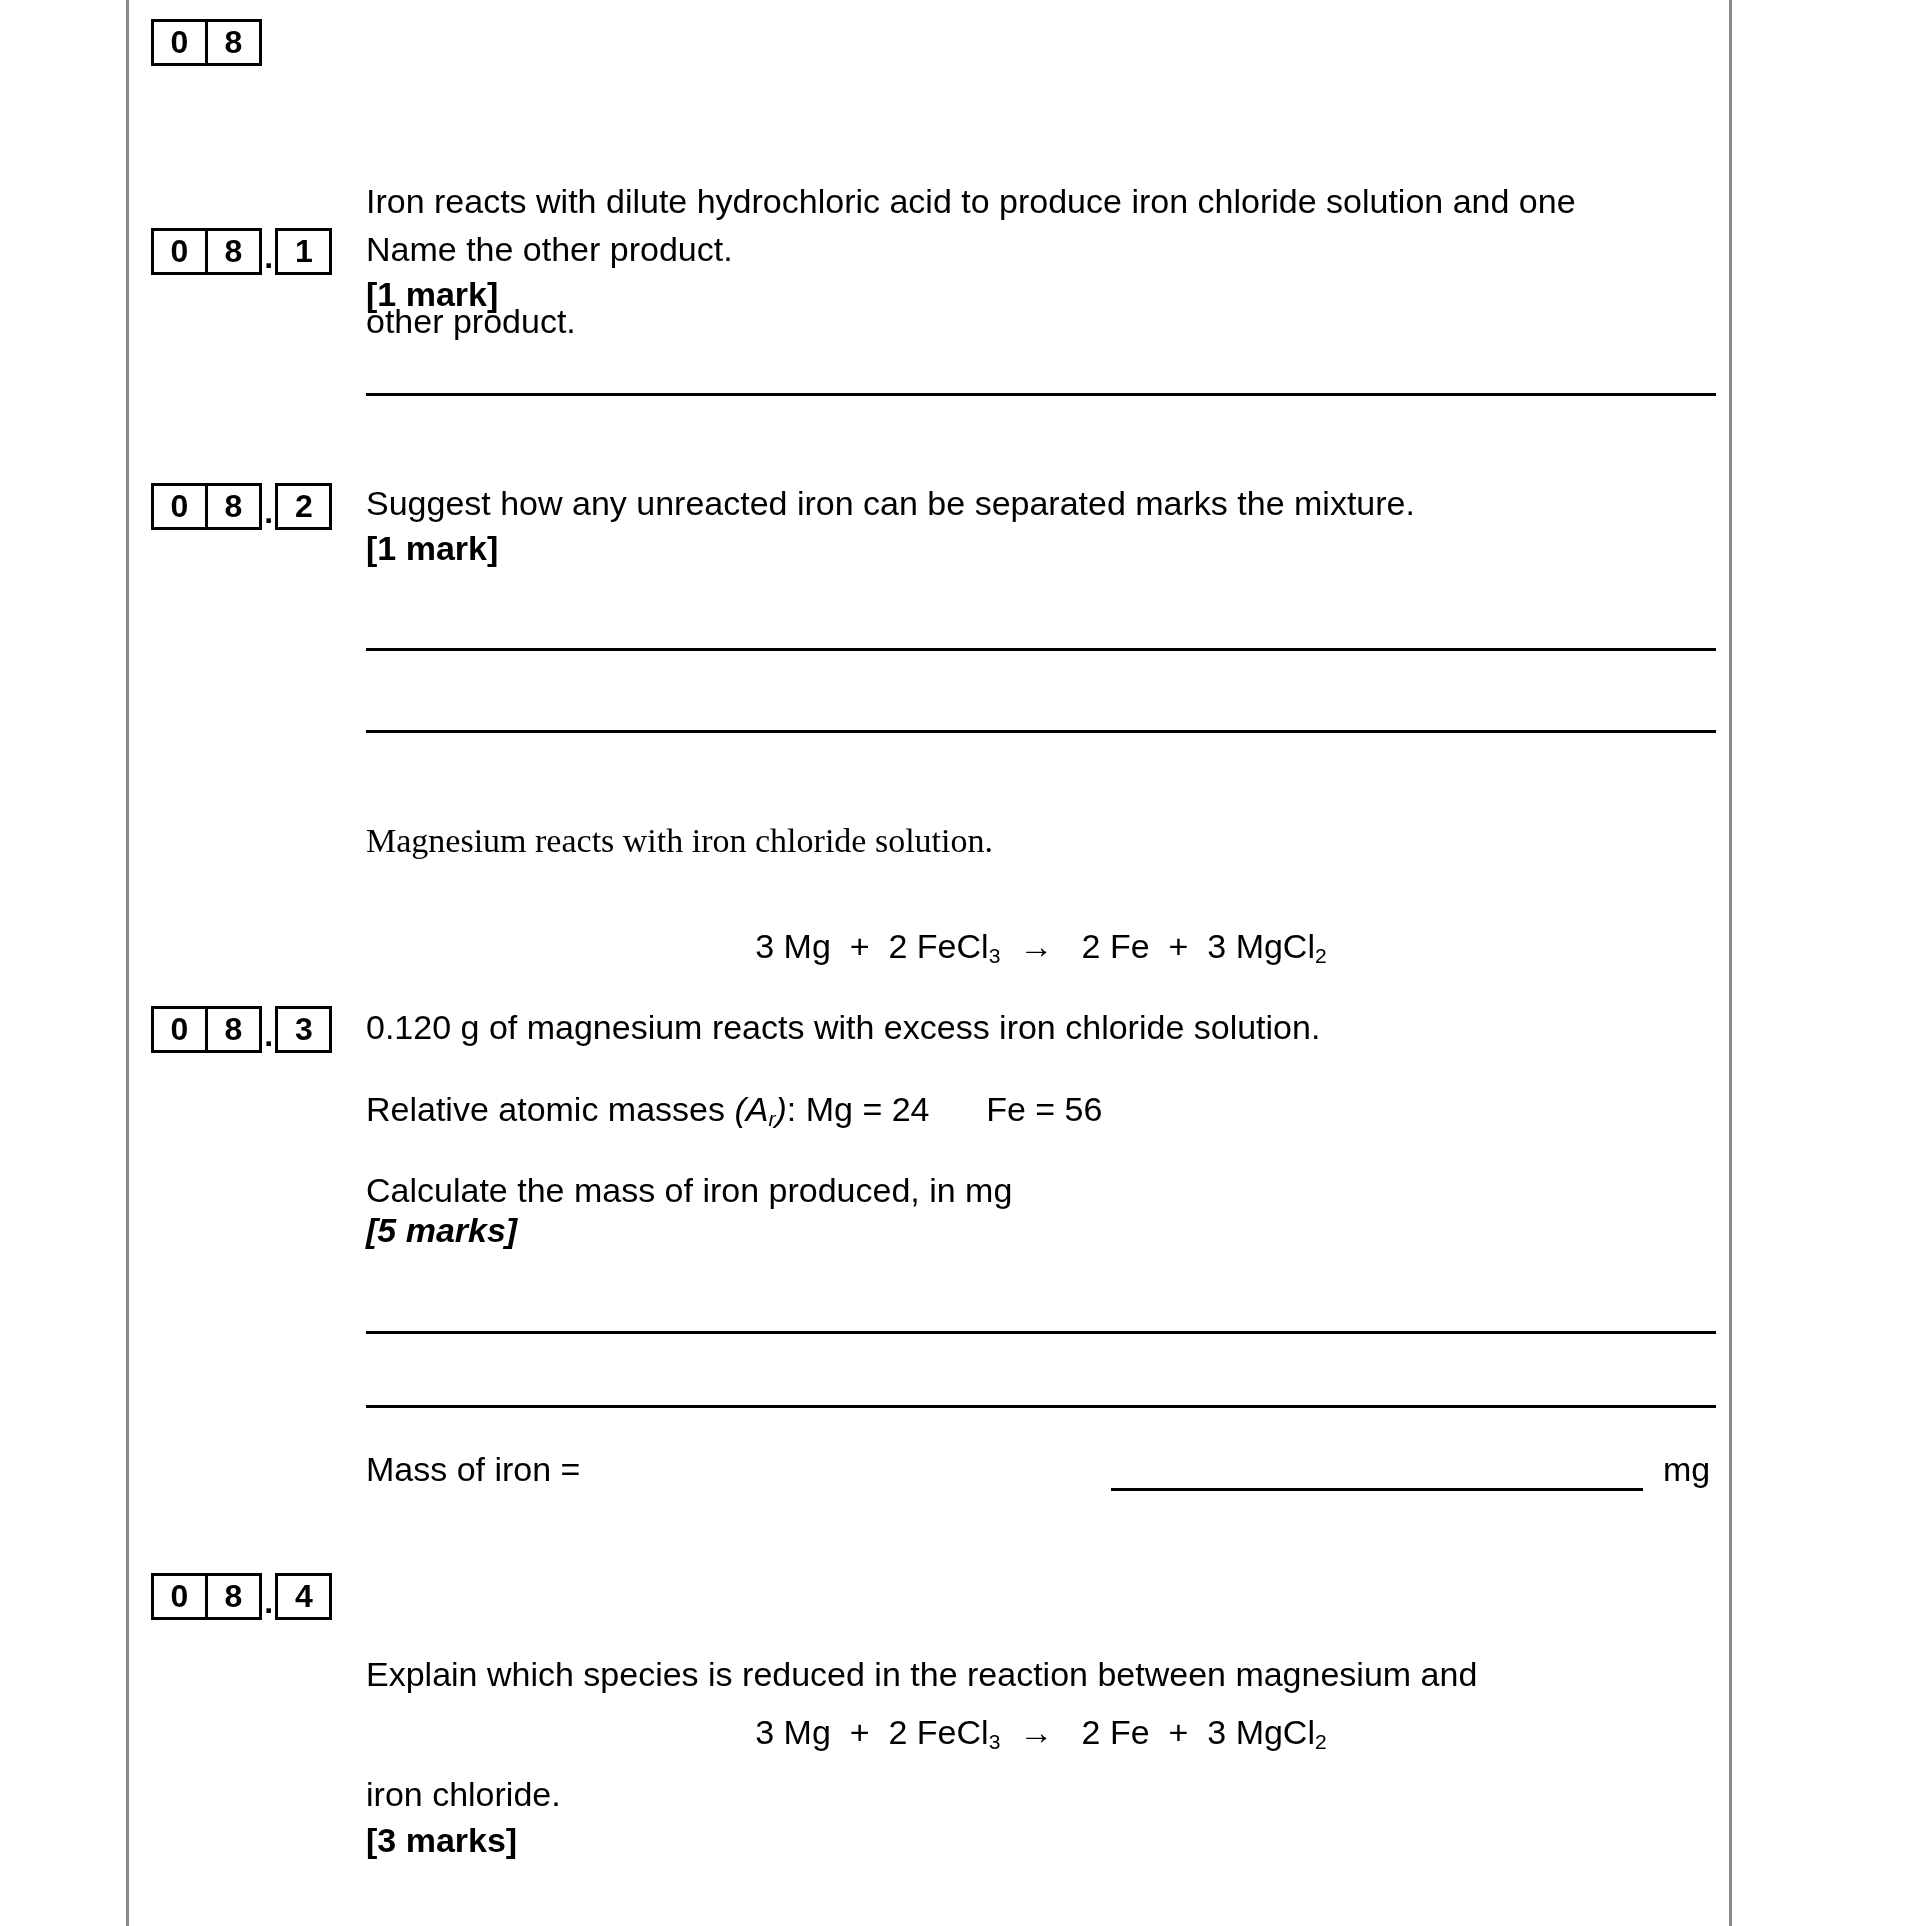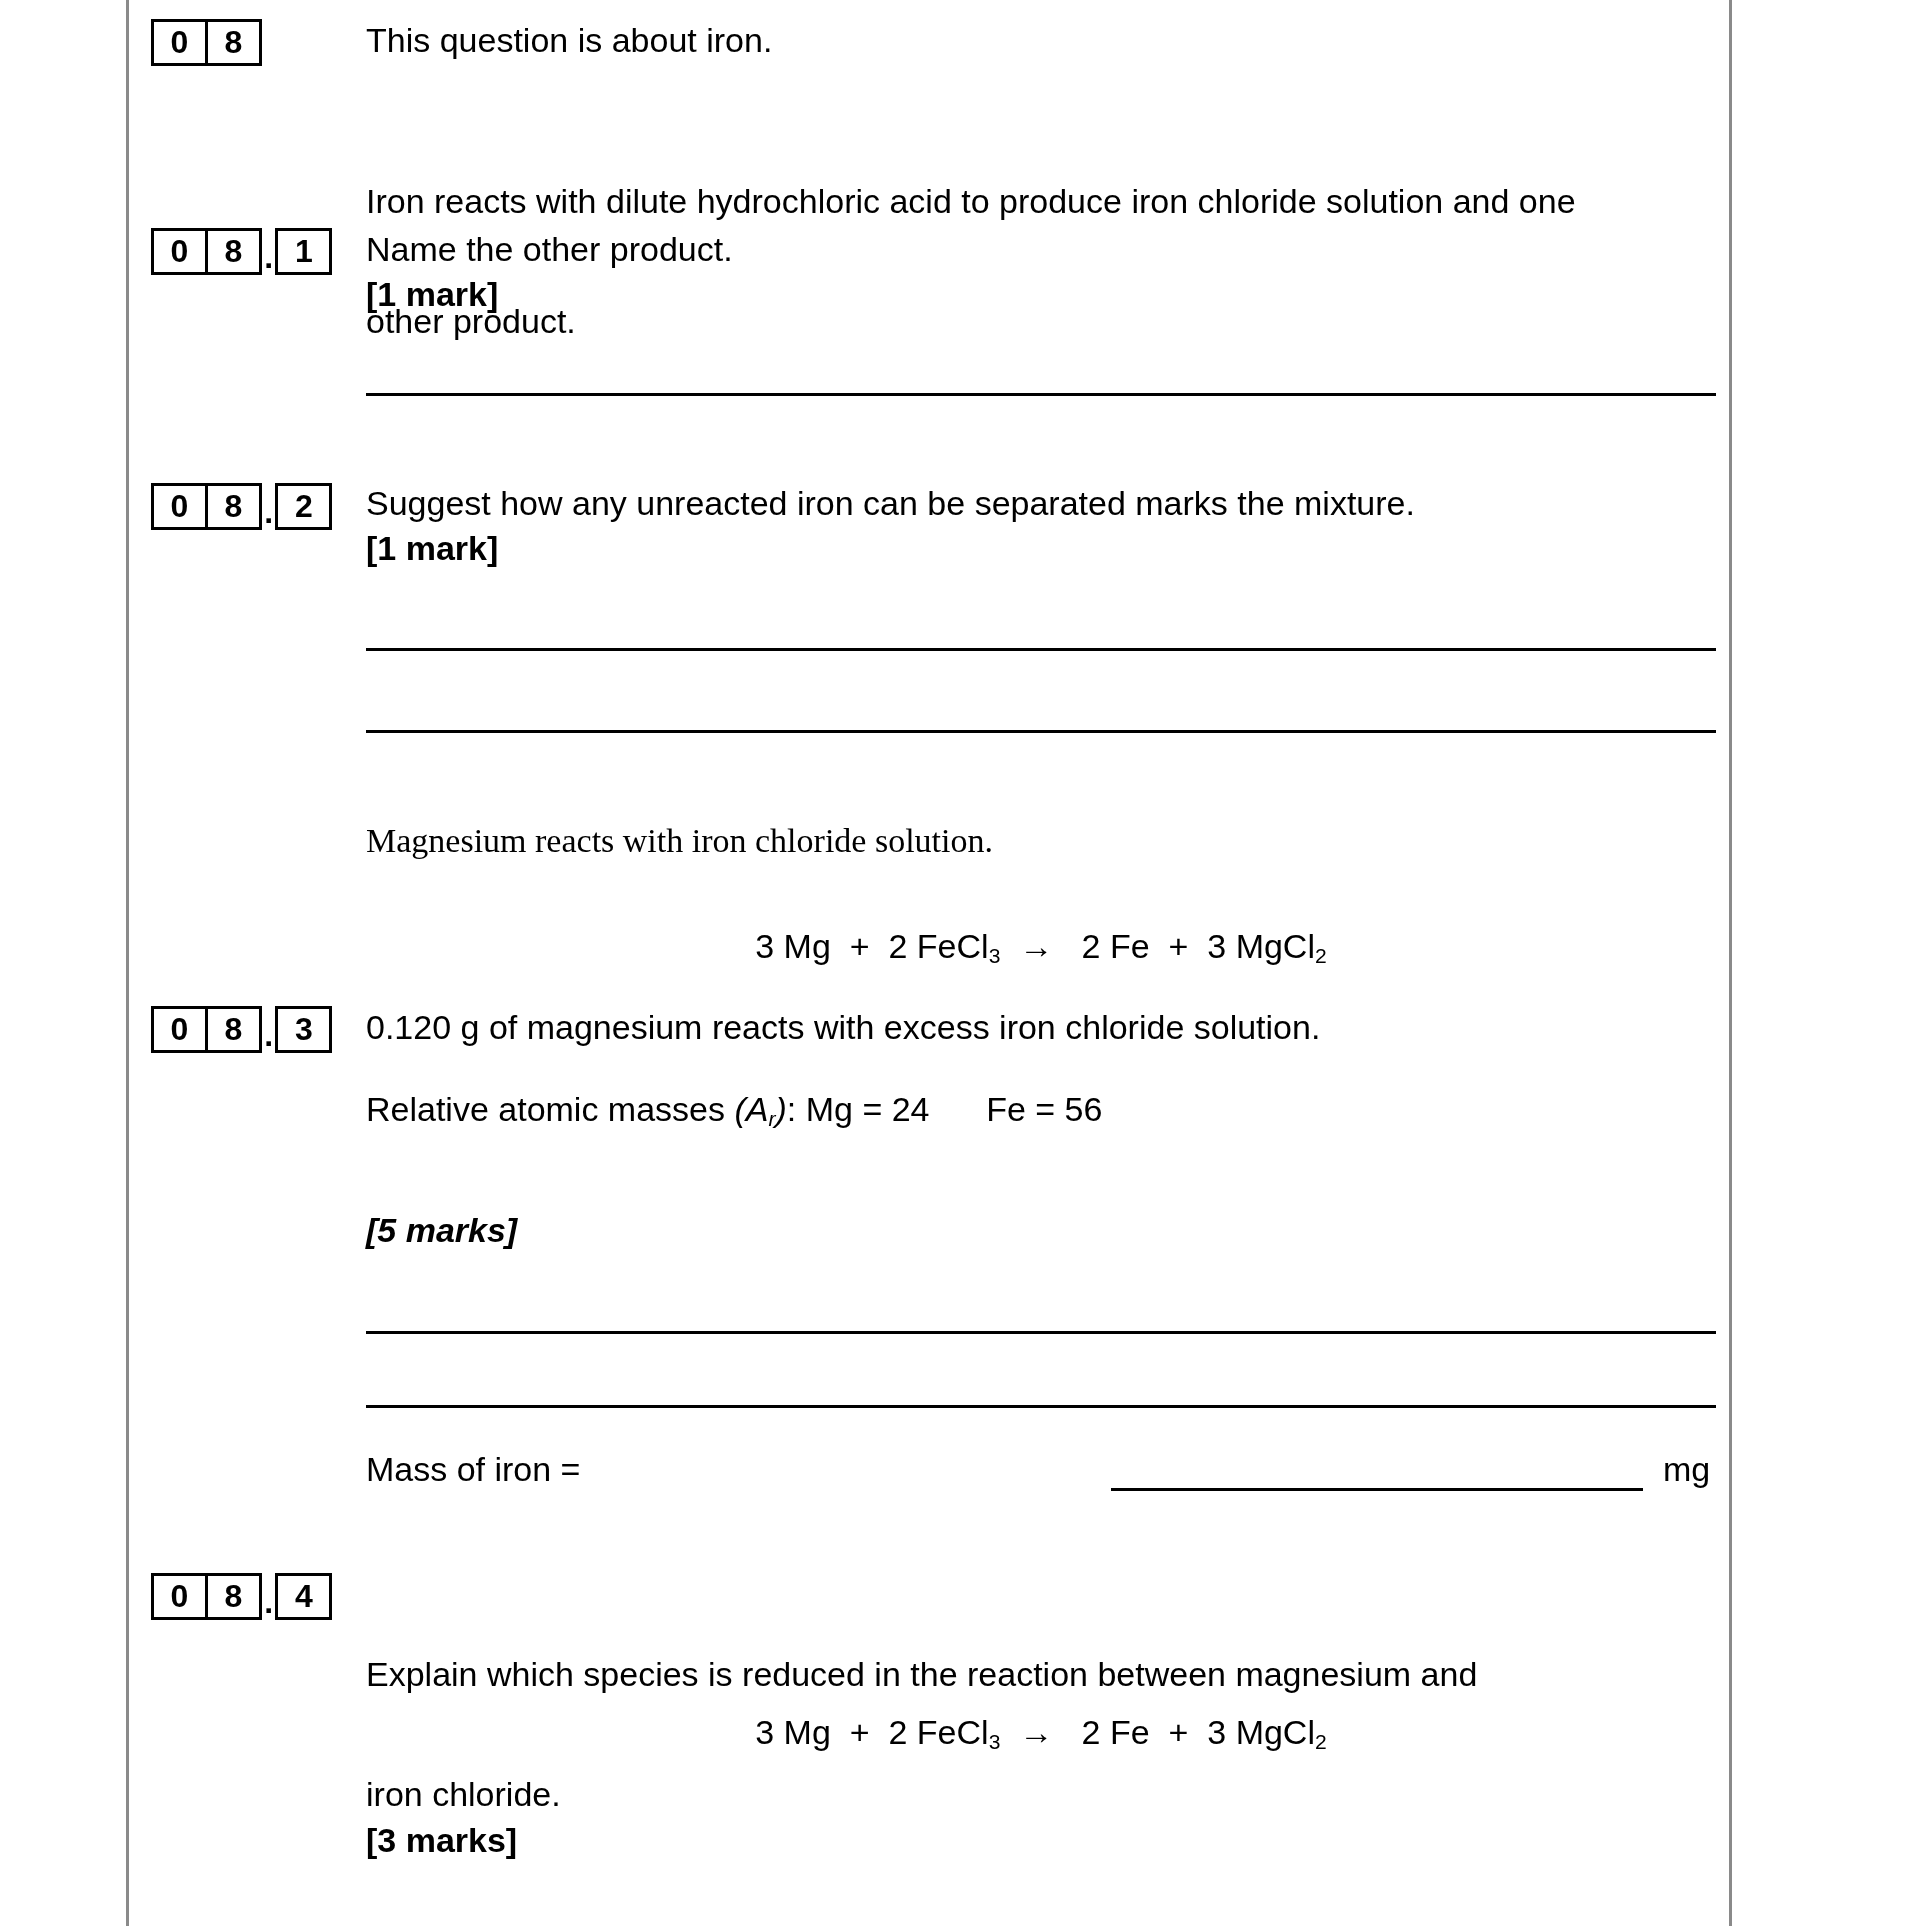--- a/index.html
+++ b/index.html
@@ -29,21 +29,20 @@
 
   <div class="vrule" style="left:126px;"></div>
   <div class="vrule" style="left:1729px;"></div>
 
   <div class="abs qrow" style="left:151px;top:19px;">
     <div class="qbox">
       <div class="qcell">0</div>
       <div class="qcell">8</div>
     </div>
   </div>
-  <div class="abs txt col" style="top:20.4px;">This question is about iron.</div>
 
   <div class="abs txt col" style="top:101px;">
     <div>Iron reacts with dilute hydrochloric acid to produce iron chloride solution and one</div>
     <div>other product.</div>
   </div>
 
   <div class="abs qrow" style="left:151px;top:228px;">
     <div class="qbox">
       <div class="qcell">0</div>
       <div class="qcell">8</div>
@@ -80,20 +79,21 @@
       <div class="qcell">0</div>
       <div class="qcell">8</div>
     </div>
     <div class="qdot">.</div>
     <div class="qbox">
       <div class="qcell">3</div>
     </div>
   </div>
   <div class="abs txt col" style="top:1007px;">0.120 g of magnesium reacts with excess iron chloride solution.</div>
   <div class="abs txt col" style="top:1089px;"><span>Relative atomic masses </span><span class="it">(A</span><span class="sub it">r</span><span class="it">)</span><span>: Mg = 24      Fe = 56</span></div>
+  <div class="abs txt col" style="top:1170px;">Calculate the mass of iron produced, in mg</div>
   <div class="abs txt bold col right" style="top:1210px;font-style:italic;">[5 marks]</div>
   <div class="abs ansline col" style="top:1331px;"></div>
   <div class="abs ansline col" style="top:1405px;"></div>
 
   <div class="abs txt right" style="left:366px;top:1449px;width:732px;">Mass of iron =</div>
   <div class="abs ansline" style="left:1111px;top:1488px;width:532px;"></div>
   <div class="abs txt" style="left:1663px;top:1449px;">mg</div>
 
   <div class="abs qrow" style="left:151px;top:1573px;">
     <div class="qbox">

